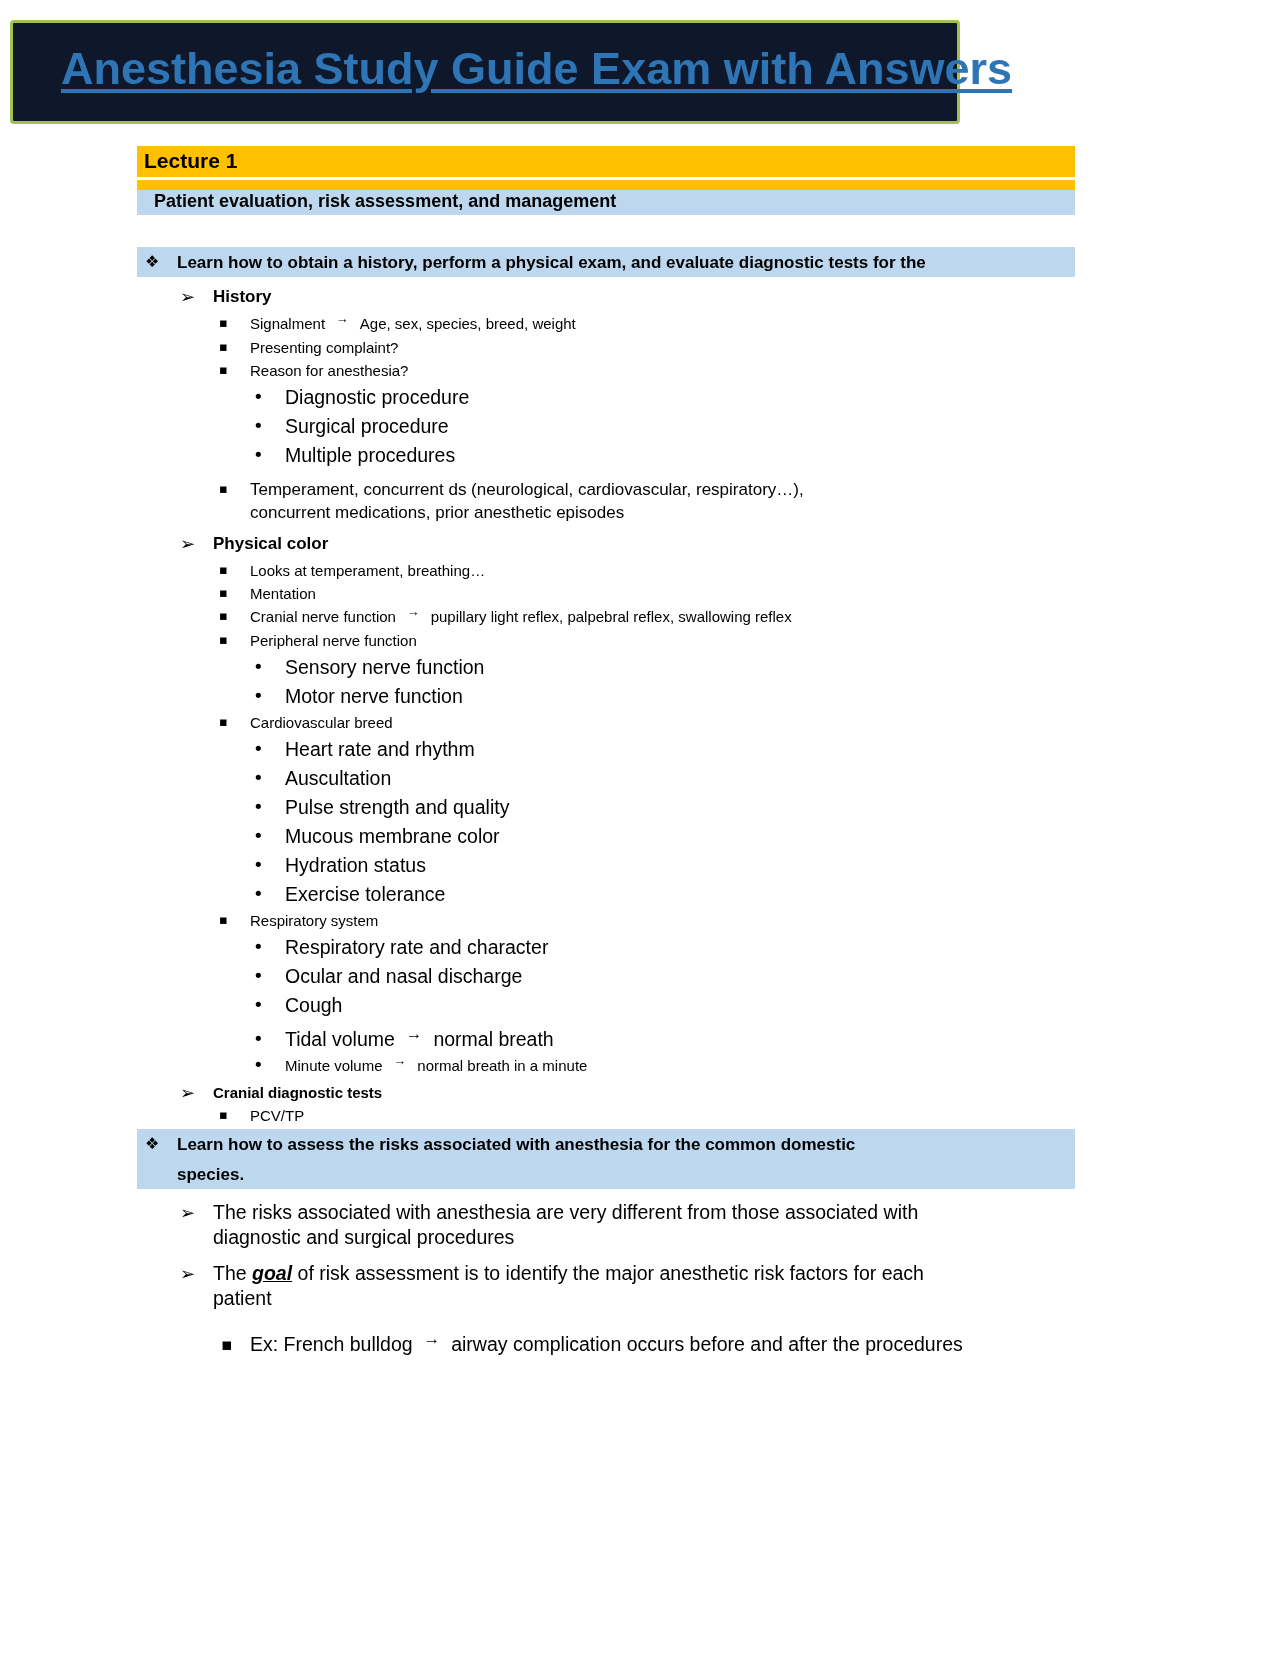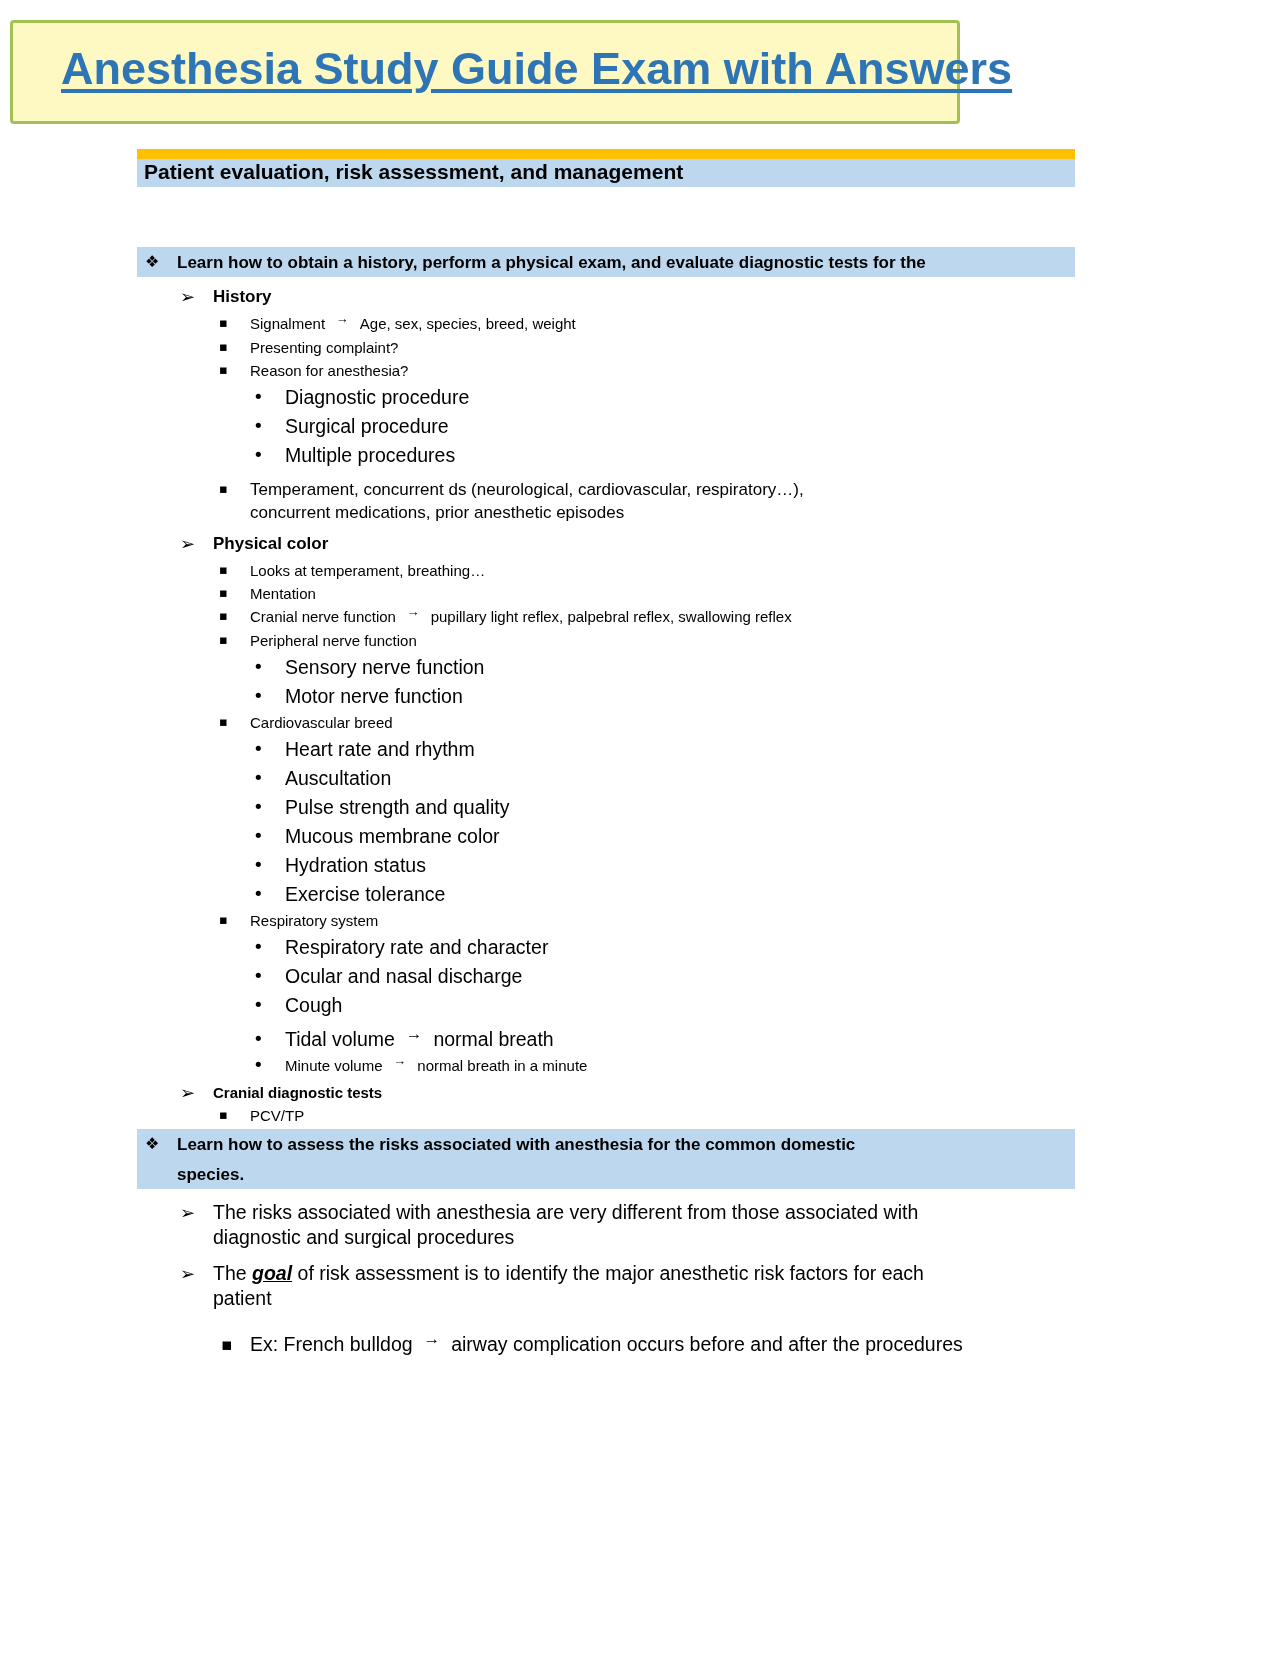--- a/index.html
+++ b/index.html
@@ -22,21 +22,21 @@
   }
 
   
   .title-box {
     position: absolute;
     left: 10px;
     top: 20px;
     width: 950px;
     border: 3px solid #A3C153;
     border-radius: 4px;
-    background: #fef9c3;
+    background: #0f172a;
     box-sizing: border-box;
   }
   .doc-title {
     font-size: 45px;
     font-weight: bold;
     color: #2E75B6;
     text-decoration: underline;
     text-decoration-thickness: 4px;
     text-underline-offset: 5px;
     padding: 20px 18px 26px 48px;
@@ -56,23 +56,23 @@
     font-weight: bold;
     padding: 3px 7px 4px 7px;
   }
   .orange-strip {
     height: 10px;
     margin-top: 3px;
     background: #FFC000;
   }
   .subtitle-bar {
     background: #BDD7EE;
-    font-size: 21px;
+    font-size: 18px;
     font-weight: bold;
-    padding: 1px 7px 3px 7px;
+    padding: 1px 7px 3px 17px;
   }
 
   
   .outline {
     position: absolute;
     left: 137px;
     top: 247px;
     width: 938px;
   }
   .item { margin: 2px 0; }
@@ -140,20 +140,21 @@
 </head>
 <body>
 
 <div class="page" data-name="document-page">
 
   <div class="title-box" data-name="title-box">
     <div class="doc-title" data-name="document-title">Anesthesia Study Guide Exam with Answers</div>
   </div>
 
   <div class="headings" data-name="headings">
+    <div class="lecture-bar" data-name="lecture-heading">Lecture 1</div>
     <div class="orange-strip" data-name="orange-highlight-strip"></div>
     <div class="subtitle-bar" data-name="section-heading">Patient evaluation, risk assessment, and management</div>
   </div>
 
   <div class="outline" id="outline" data-name="outline">
       <div class="item lvl1 md bold" data-name="objective-1">
         <div class="line hl-full" data-name="text-line"><span class="bullet" data-name="diamond-bullet-icon">❖</span><span class="t" data-name="text-run">Learn how to obtain a history, perform a physical exam, and evaluate diagnostic tests for the</span></div>
       </div>
       <div class="item lvl2 md bold" data-name="item-history">
         <div class="line" data-name="text-line"><span class="bullet" data-name="arrow-bullet-icon">➢</span><span class="t" data-name="text-run">History</span></div>

